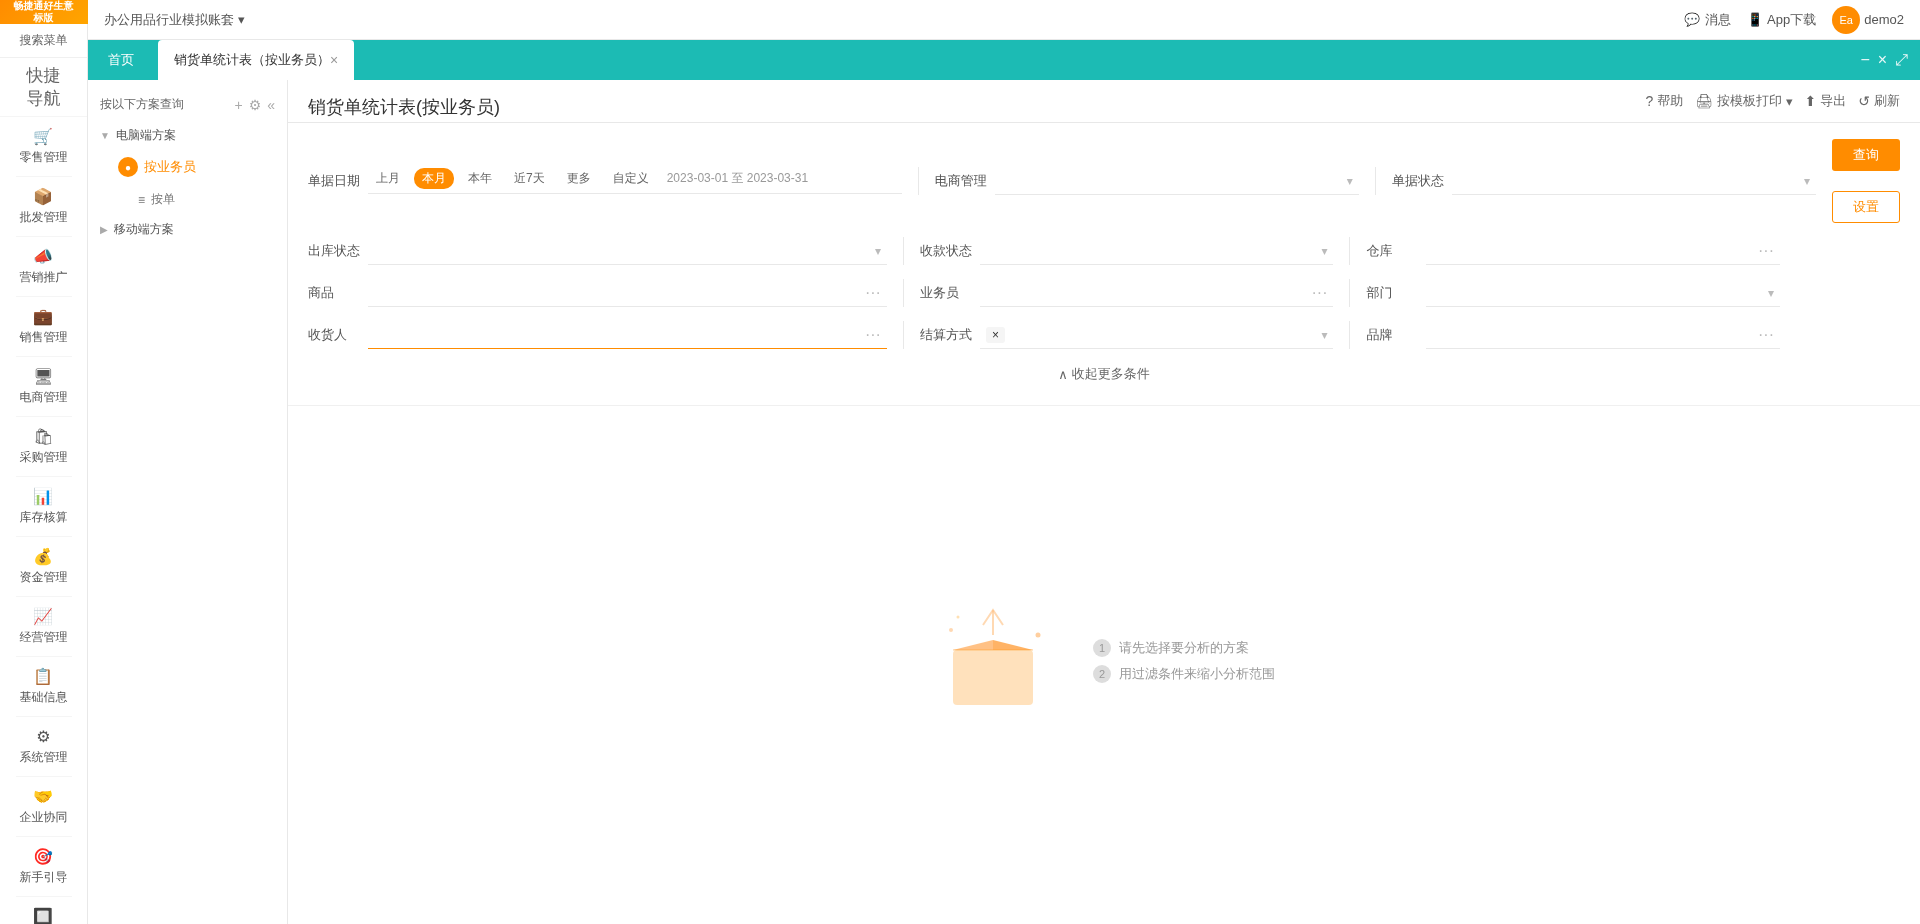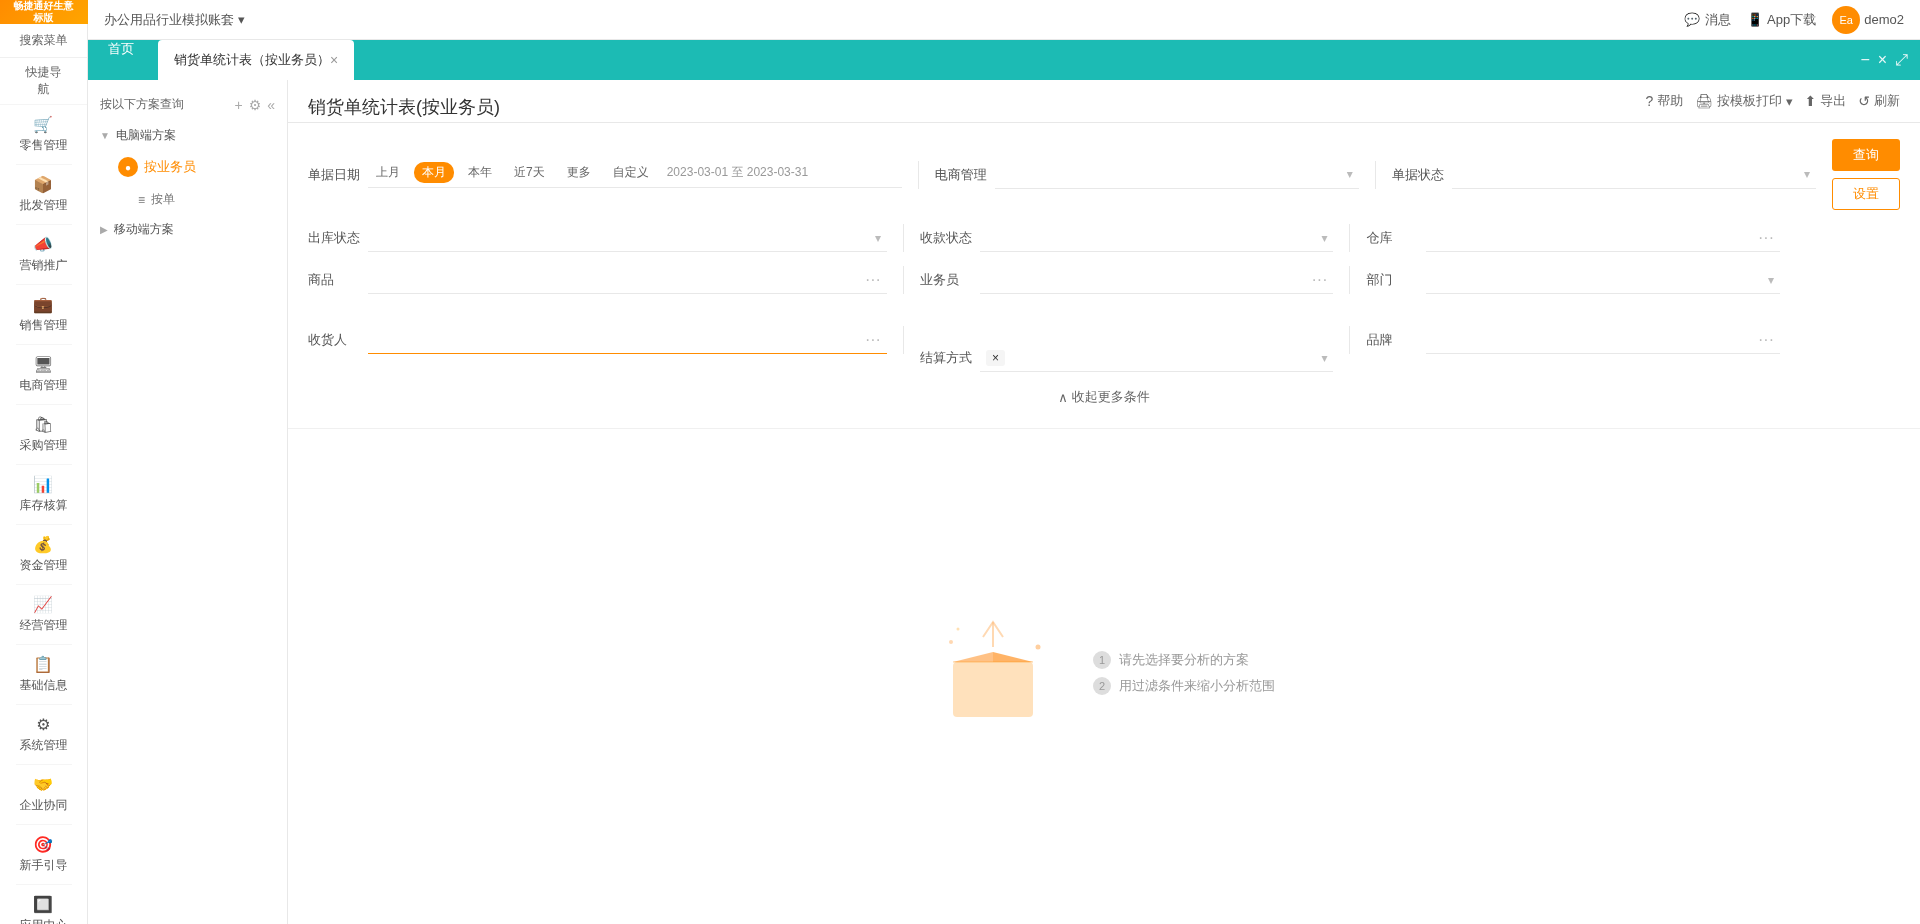--- a/index.html
+++ b/index.html
@@ -33,21 +33,21 @@
       border-bottom: 1px solid #f0f0f0;
       color: #666;
       font-size: 12px;
       text-align: center;
       cursor: pointer;
     }
     .sidebar-nav-label {
       width: 100%;
       padding: 6px 20px;
       text-align: center;
-      font-size: 12px;
+      font-size: 17px;
       color: #666;
       cursor: pointer;
       border-bottom: 1px solid #f5f5f5;
     }
     .sidebar-item {
       width: 100%;
       padding: 10px 4px;
       text-align: center;
       font-size: 12px;
       color: #555;
@@ -89,21 +89,21 @@
       height: 40px;
       background: #1cbbb4;
       display: flex;
       align-items: center;
       padding: 0 0 0 0;
     }
     .tab-home {
       height: 40px;
       padding: 0 20px;
       display: flex;
-      align-items: flex-start;
+      align-items: center;
       color: #fff;
       font-size: 13px;
       cursor: pointer;
       background: #1cbbb4;
     }
     .tab-item {
       height: 40px;
       padding: 0 16px;
       display: flex;
       align-items: center;
@@ -320,21 +320,21 @@
       padding: 6px 20px;
       border-radius: 3px;
       font-size: 13px;
       cursor: pointer;
       white-space: nowrap;
       margin-top: 4px;
     }
     .btn-group {
       display: flex;
       flex-direction: column;
-      gap: 3px;
+      gap: 16px;
       margin-left: 16px;
       flex-shrink: 0;
     }
 
     
     .empty-state {
       flex: 1;
       display: flex;
       flex-direction: column;
       align-items: center;
@@ -646,21 +646,21 @@
 
         <div class="filter-row" style="margin-bottom:0;">
           <div class="filter-item" style="flex:1.4;">
             <span class="filter-label">收货人</span>
             <div class="filter-control active-orange">
               <span></span>
               <span class="dots">···</span>
             </div>
           </div>
           <div class="filter-divider"></div>
-          <div class="filter-item" style="flex:1;margin-top:36px;">
+          <div class="filter-item" style="flex:1;">
             <span class="filter-label">结算方式</span>
             <div class="filter-control" style="gap:4px;">
               <span style="background:#f5f5f5; border-radius:3px; padding:1px 6px; font-size:12px; color:#333;">×</span>
               <span class="dropdown-arrow">▾</span>
             </div>
           </div>
           <div class="filter-divider"></div>
           <div class="filter-item" style="flex:1;">
             <span class="filter-label">品牌</span>
             <div class="filter-control">

